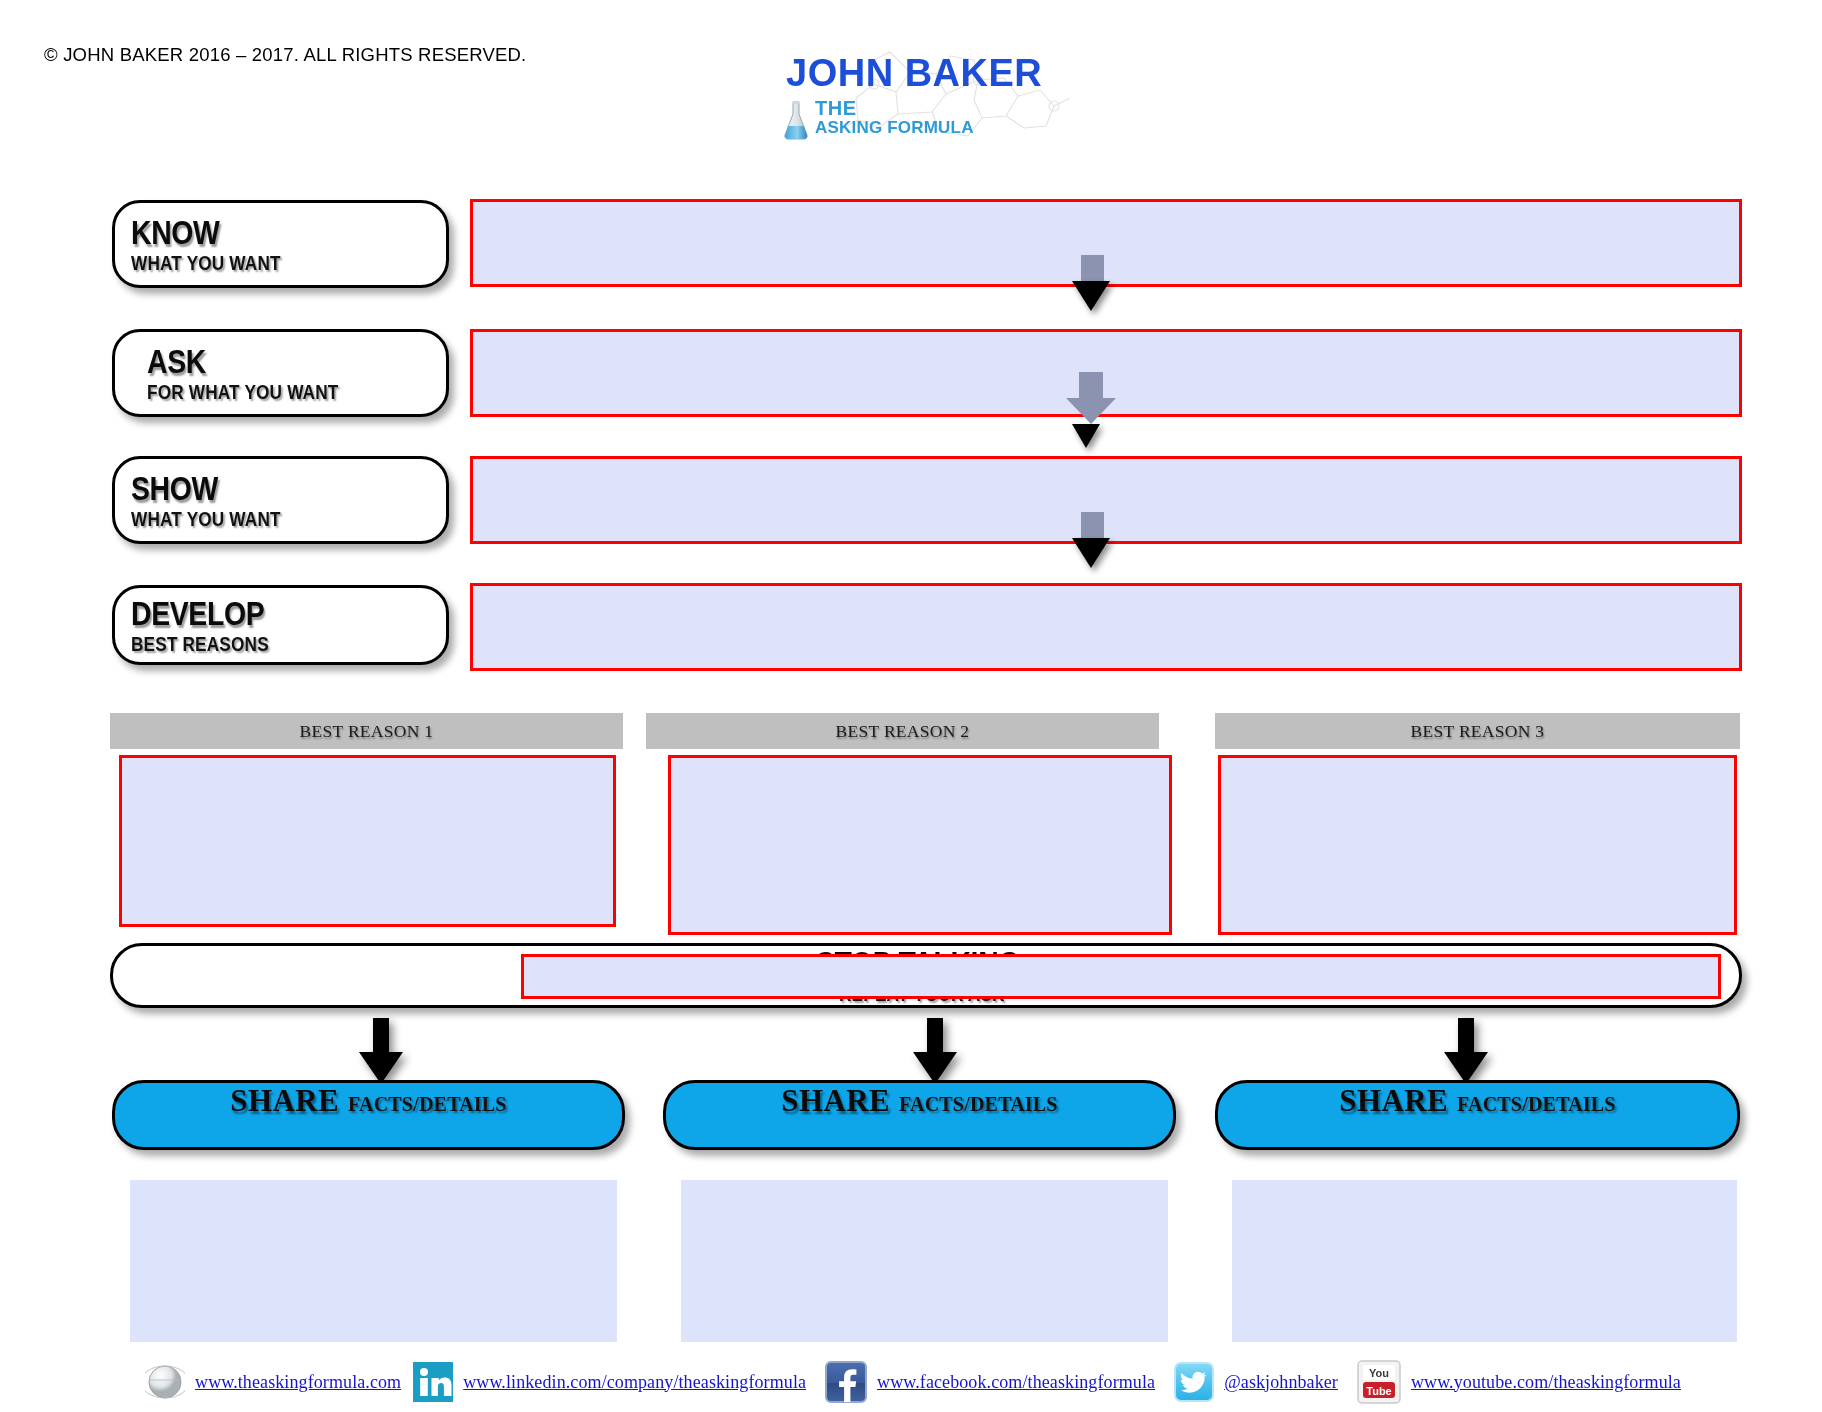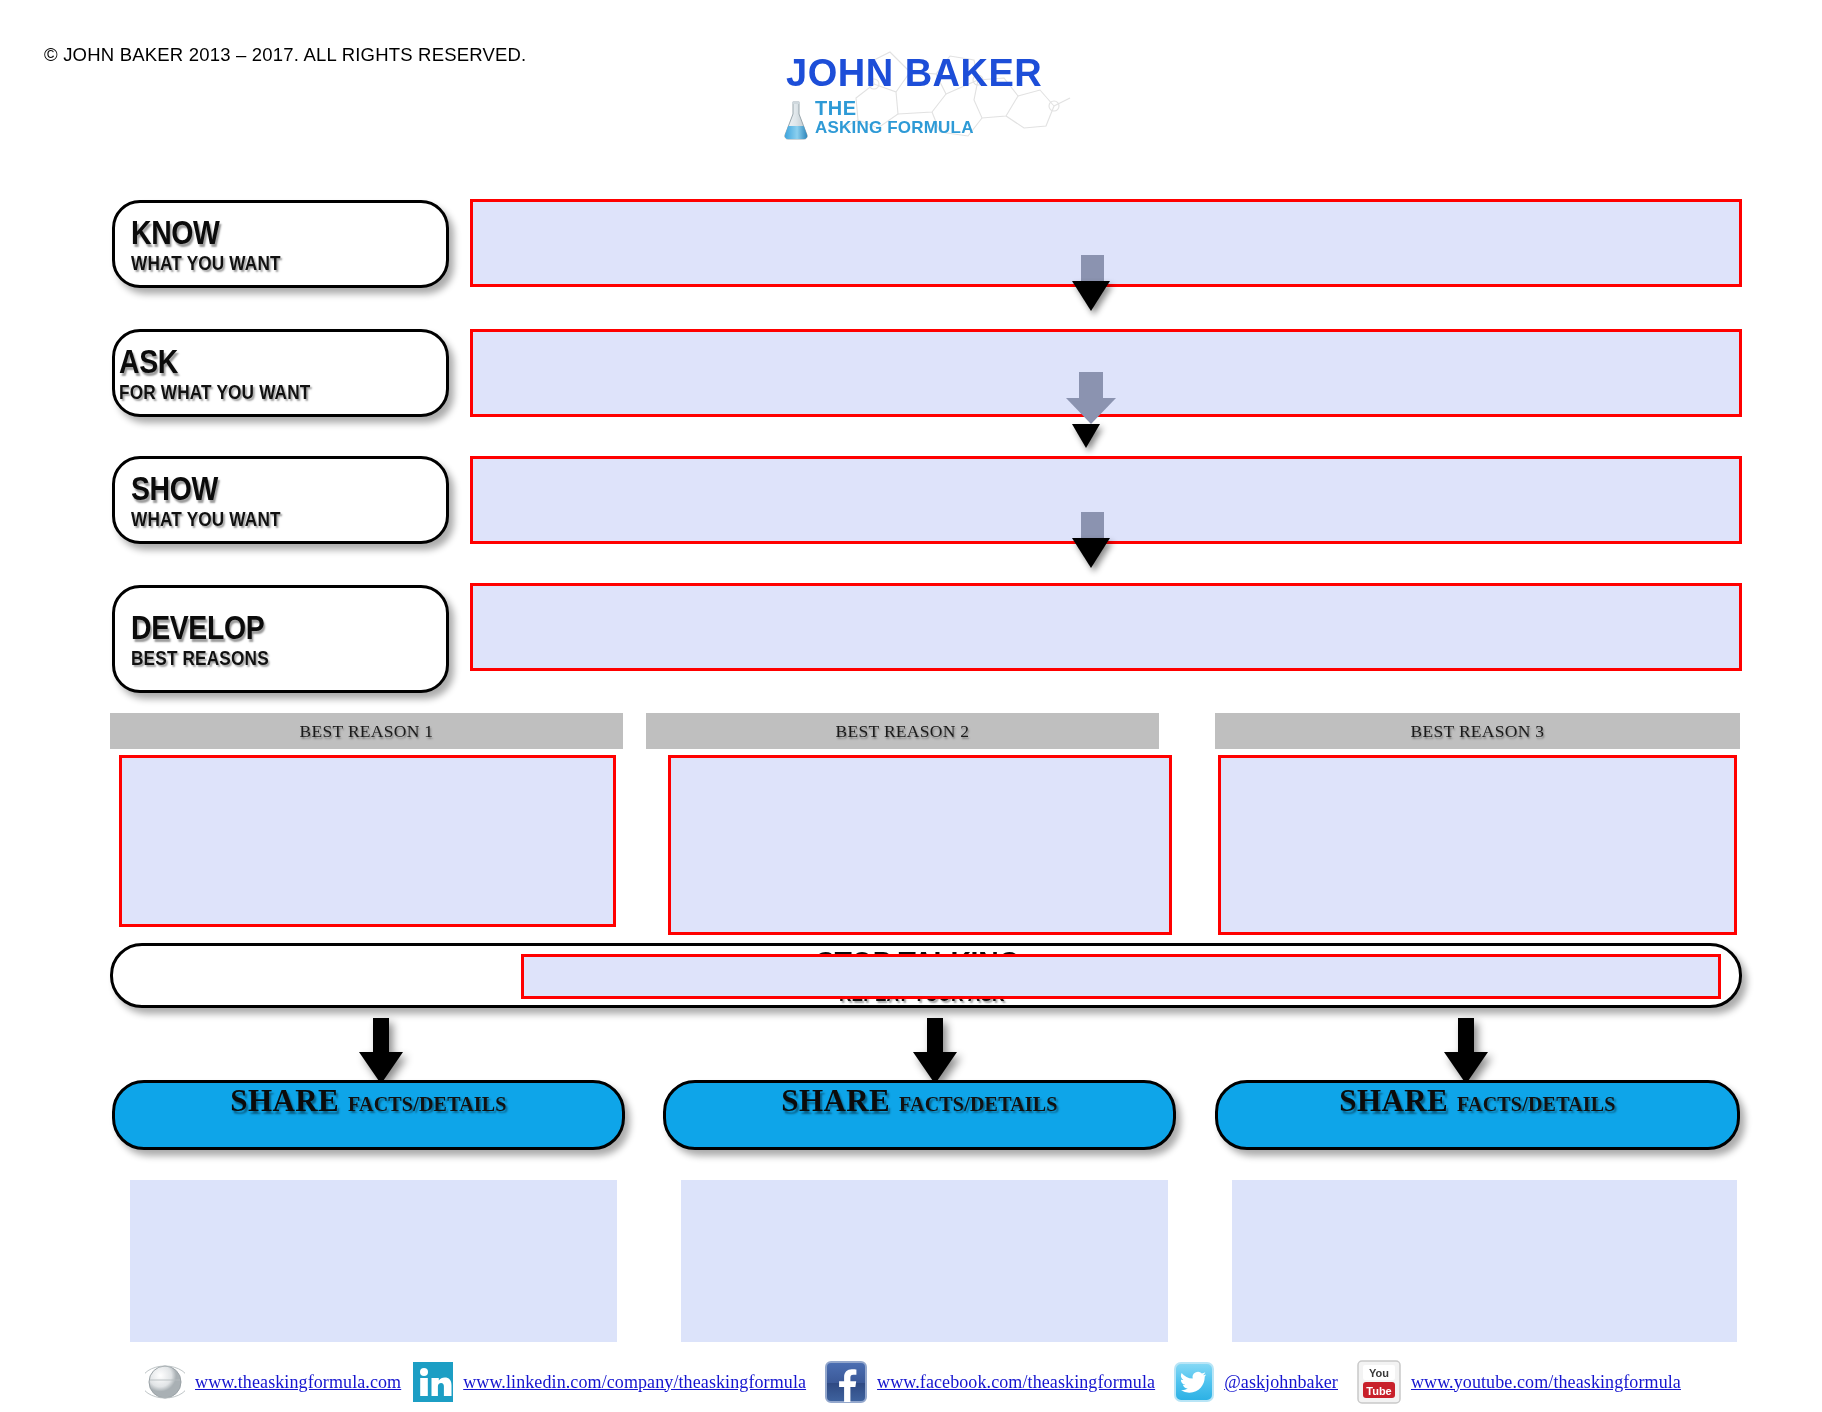--- a/index.html
+++ b/index.html
@@ -189,21 +189,21 @@
     font-size: 18px;
     white-space: nowrap;
     letter-spacing: .1px;
   }
   .fico { flex: 0 0 auto; display:flex; align-items:center; justify-content:flex-end; }
   .gap-s { width: 10px; } .gap-m { width: 17px; }
 </style>
 </head>
 <body>
 
-<div class="abs" id="copyright">© JOHN BAKER 2013 – 2017. ALL RIGHTS RESERVED.</div>
+<div class="abs" id="copyright">© JOHN BAKER 2016 – 2017. ALL RIGHTS RESERVED.</div>
 
 <div class="abs" id="logo-block">
   <svg id="logo-hex" viewBox="0 0 300 96" fill="none" stroke="#c9c9c9" stroke-width="1.1">
     <path d="M78 50 L96 36 L118 44 L120 66 L100 80 L80 72 Z"></path>
     <path d="M118 44 L132 24 L158 26 L168 46 L154 64 L120 66"></path>
     <path d="M158 26 L172 8 L196 12 L200 32 L168 46"></path>
     <path d="M200 32 L226 30 L240 48 L228 68 L204 70 L196 52 Z"></path>
     <path d="M240 48 L262 42 L276 58 L268 78 L246 80 L228 68"></path>
     <path d="M154 64 L162 84 L190 88 L204 70"></path>
     <path d="M96 36 L92 14 L112 4 L132 24"></path>
@@ -244,21 +244,21 @@
   </div>
 </div>
 <div class="abs redbox" style="left:470px; top:199px; width:1272px; height:88px;"></div>
 
 <div class="abs" style="left:1063px; top:255px; width:56px; height:68px;">
   <div class="abs arrow-grey-shaft" style="left:18px; top:0; width:23px; height:29px;"></div>
   <div class="abs arrow-blk-head" style="left:9px; top:26px;"></div>
 </div>
 
 <div class="abs pill" style="left:112px; top:329px; width:337px; height:88px;">
-  <div class="pill-inner" style="padding-left:4px;">
+  <div class="pill-inner" style="padding-left:32px;">
     <span class="big">ASK</span>
     <span class="small">FOR WHAT YOU WANT</span>
   </div>
 </div>
 <div class="abs redbox" style="left:470px; top:329px; width:1272px; height:88px;"></div>
 
 <div class="abs" style="left:1051px; top:372px; width:80px; height:90px;">
   <div class="abs arrow-grey-shaft" style="left:28px; top:0; width:24px; height:28px;"></div>
   <div class="abs arrow-grey-head" style="left:15px; top:26px;"></div>
   <div class="abs arrow-blk-head" style="left:21px; top:52px; border-left-width:14px; border-right-width:14px; border-top-width:24px;"></div>
@@ -270,21 +270,21 @@
     <span class="small">WHAT YOU WANT</span>
   </div>
 </div>
 <div class="abs redbox" style="left:470px; top:456px; width:1272px; height:88px;"></div>
 
 <div class="abs" style="left:1063px; top:512px; width:56px; height:68px;">
   <div class="abs arrow-grey-shaft" style="left:18px; top:0; width:23px; height:29px;"></div>
   <div class="abs arrow-blk-head" style="left:9px; top:26px;"></div>
 </div>
 
-<div class="abs pill" style="left:112px; top:585px; width:337px; height:108px;align-items:center;">
+<div class="abs pill" style="left:112px; top:585px; width:337px; height:80px;align-items:center;">
   <div class="pill-inner" style="padding-left:16px;">
     <span class="big">DEVELOP</span>
     <span class="small">BEST REASONS</span>
   </div>
 </div>
 <div class="abs redbox" style="left:470px; top:583px; width:1272px; height:88px;"></div>
 
 <div class="abs colhead" style="left:110px; top:713px; width:513px; height:36px;">BEST REASON 1</div>
 <div class="abs redbox" style="left:119px; top:755px; width:497px; height:172px;"></div>
 

